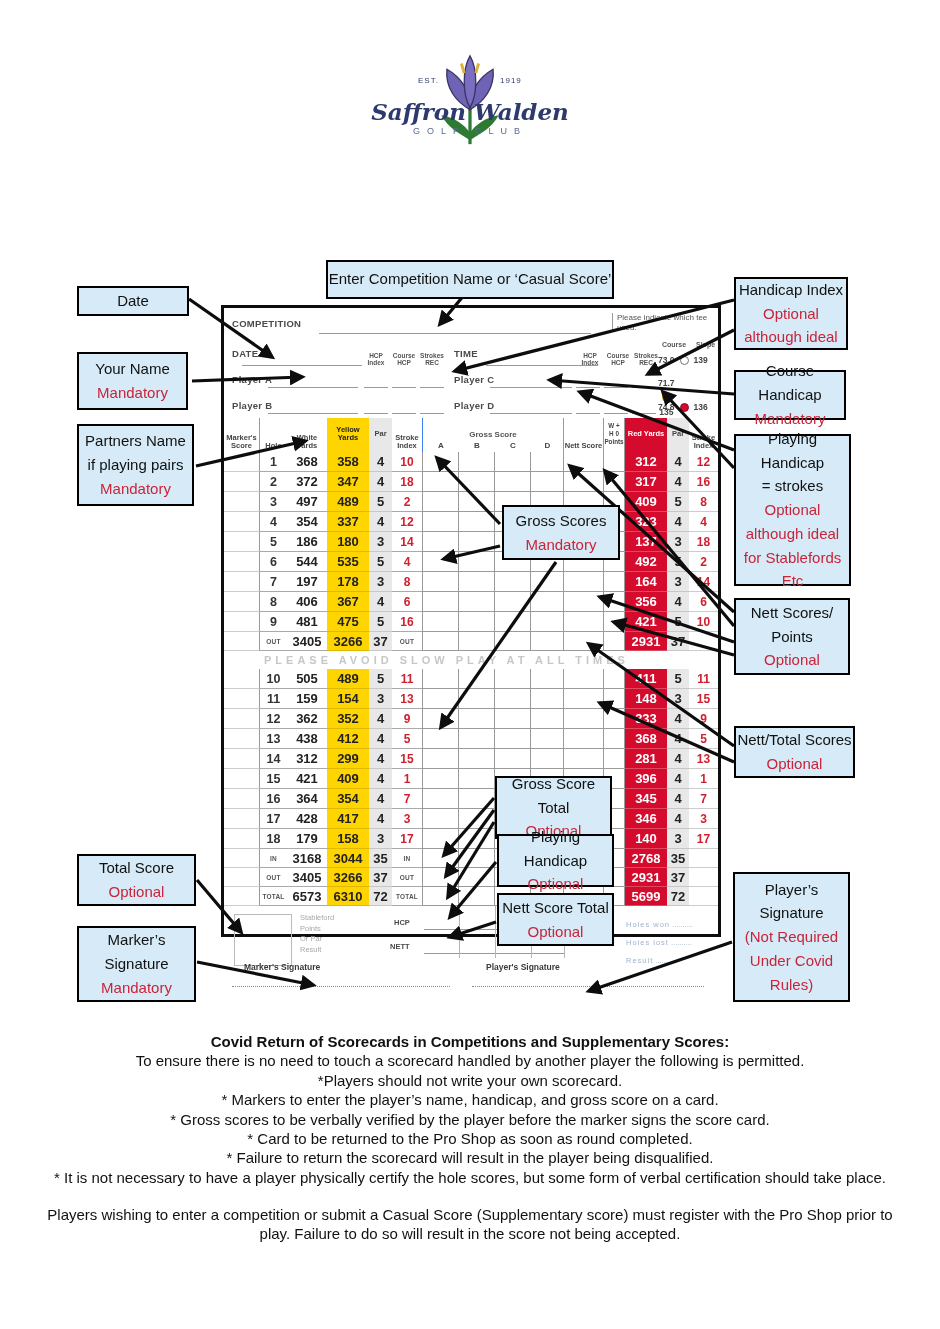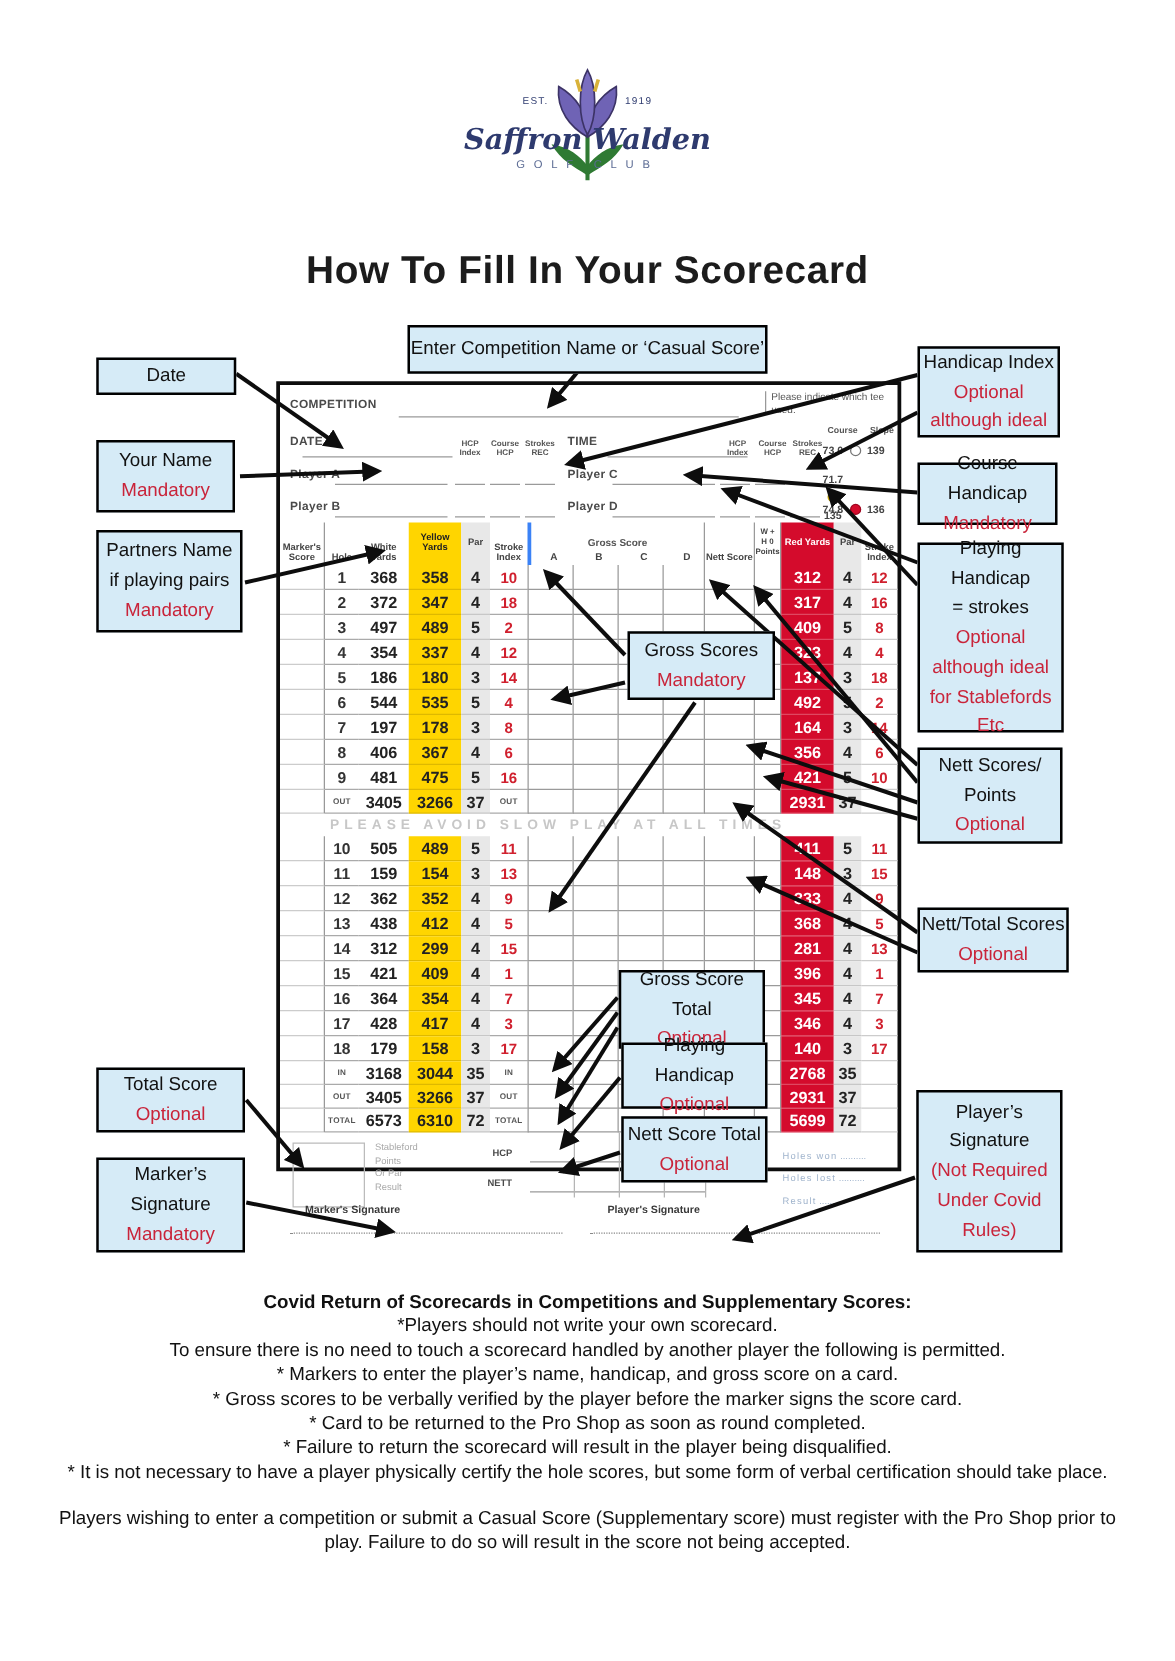--- a/index.html
+++ b/index.html
@@ -85,21 +85,21 @@
 
   .thead { height:34px; }
   .thead .hc { display:flex; flex-direction:column; align-items:center; justify-content:flex-end;
                font-size:7.5px; font-weight:bold; color:#444; text-align:center; line-height:1.1; padding-bottom:2px; }
   .thead .hc.markers { border-right:1px solid #999; }
   .thead .hc.yellowh { background:#ffd500; color:#222; justify-content:center; }
   .thead .hc.parh { background:#e8e8e8; justify-content:center; }
   .thead .hc.sih { color:#444; }
   .thead .hc.redh { background:#d40b2c; color:#fff; justify-content:center; }
   .gross-group { grid-column:7 / span 4; display:flex; flex-direction:column; justify-content:flex-end;
-                 border-left:3px solid #3b82f6; }
+                 border-left:1px solid #3b82f6; }
   .g-top { text-align:center; font-size:8px; font-weight:bold; color:#555; }
   .g-sub { display:grid; grid-template-columns:36px 36px 36px 33px; }
   .g-sub span { text-align:center; font-size:8px; font-weight:bold; color:#444; padding:2px 0 2px 0; }
   .ptsh { font-size:6.3px !important; line-height:1.25 !important; border-left:1px solid #9a9a9a;
           border-right:1px solid #9a9a9a; justify-content:center !important; }
 
   .cfoot { position:relative; height:89px; font-size:8.5px; }
   .sbox { position:absolute; left:10px; top:8px; width:58px; height:52px; border:1px solid #bbb; }
   .stext { position:absolute; left:76px; top:7px; font-size:7.5px; color:#a8a8a8; line-height:1.4; }
   .frlabel { position:absolute; font-size:7.5px; font-weight:bold; color:#4a4a4a; }
@@ -131,21 +131,20 @@
       <path d="M50,60 C64,52 76,38 74,18 C60,26 50,40 50,56 Z" fill="#6f63b5" stroke="#3c3366" stroke-width="1.4"></path>
       <path d="M50,58 C42,44 42,18 50,4 C58,18 58,44 50,58 Z" fill="#7a6ec0" stroke="#3c3366" stroke-width="1.4"></path>
       <path d="M44,22 L41,12 M56,22 L59,12" stroke="#d9b23a" stroke-width="3"></path>
     </svg>
   </div>
   <span class="logo-est">EST.</span>
   <span class="logo-year">1919</span>
   <div class="logo-name">Saffron Walden</div>
   <div class="logo-sub">GOLF CLUB</div>
 
-  <h1 class="page-title">How To Fill In Your Scorecard</h1>
 
   <div class="card">
     <div class="chead">
       <span class="lbl" style="left:8px;top:10px;">COMPETITION</span>
       <span class="uline" style="left:95px;top:10px;width:272px;height:16px;"></span>
       <span class="teenote">Please indicate which tee used.</span>
       <span class="lbl" style="left:8px;top:40px;">DATE</span>
       <span class="uline" style="left:18px;top:42px;width:120px;height:16px;"></span>
       <span class="lbl" style="left:230px;top:40px;">TIME</span>
       <span class="uline" style="left:262px;top:42px;width:112px;height:16px;"></span>
@@ -737,22 +736,22 @@
     <div class="red">Optional</div>
   </div>
   <div class="co" id="co-nettscoretotal">
     <div>Nett Score Total</div>
     <div class="red">Optional</div>
   </div>
 
   <div class="covid">
     <div class="head">Covid Return of Scorecards in Competitions and Supplementary Scores:</div>
     <div id="covid-lines">
+        <div>To ensure there is no need to touch a scorecard handled by another player the following is permitted.</div>
         <div>*Players should not write your own scorecard.</div>
-        <div>To ensure there is no need to touch a scorecard handled by another player the following is permitted.</div>
         <div>* Markers to enter the player’s name, handicap, and gross score on a card.</div>
         <div>* Gross scores to be verbally verified by the player before the marker signs the score card.</div>
         <div>* Card to be returned to the Pro Shop as soon as round completed.</div>
         <div>* Failure to return the scorecard will result in the player being disqualified.</div>
         <div>* It is not necessary to have a player physically certify the hole scores, but some form of verbal certification should take place.</div>
       </div>
   </div>
   <div class="covid-footer">Players wishing to enter a competition or submit a Casual Score (Supplementary score) must register with the Pro Shop prior to play. Failure to do so will result in the score not being accepted.</div>
 
 </div>

